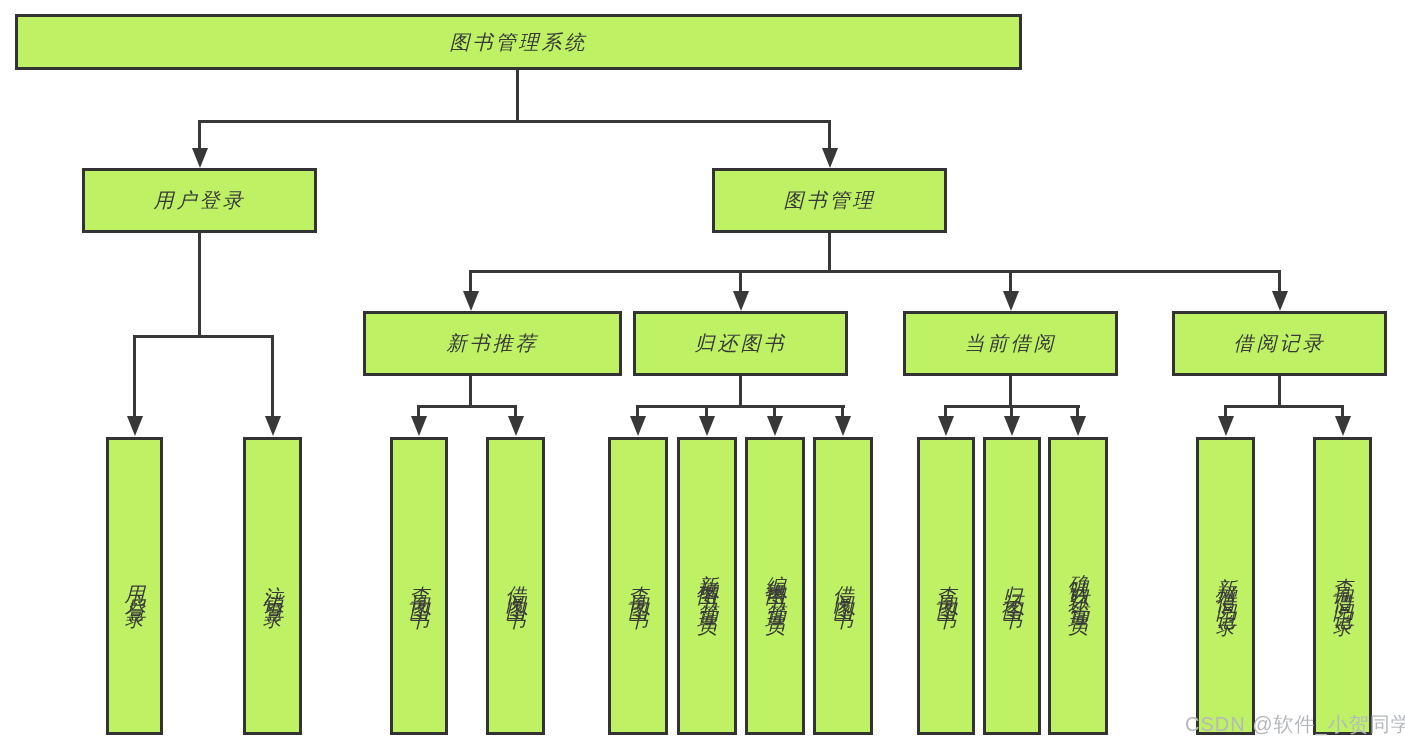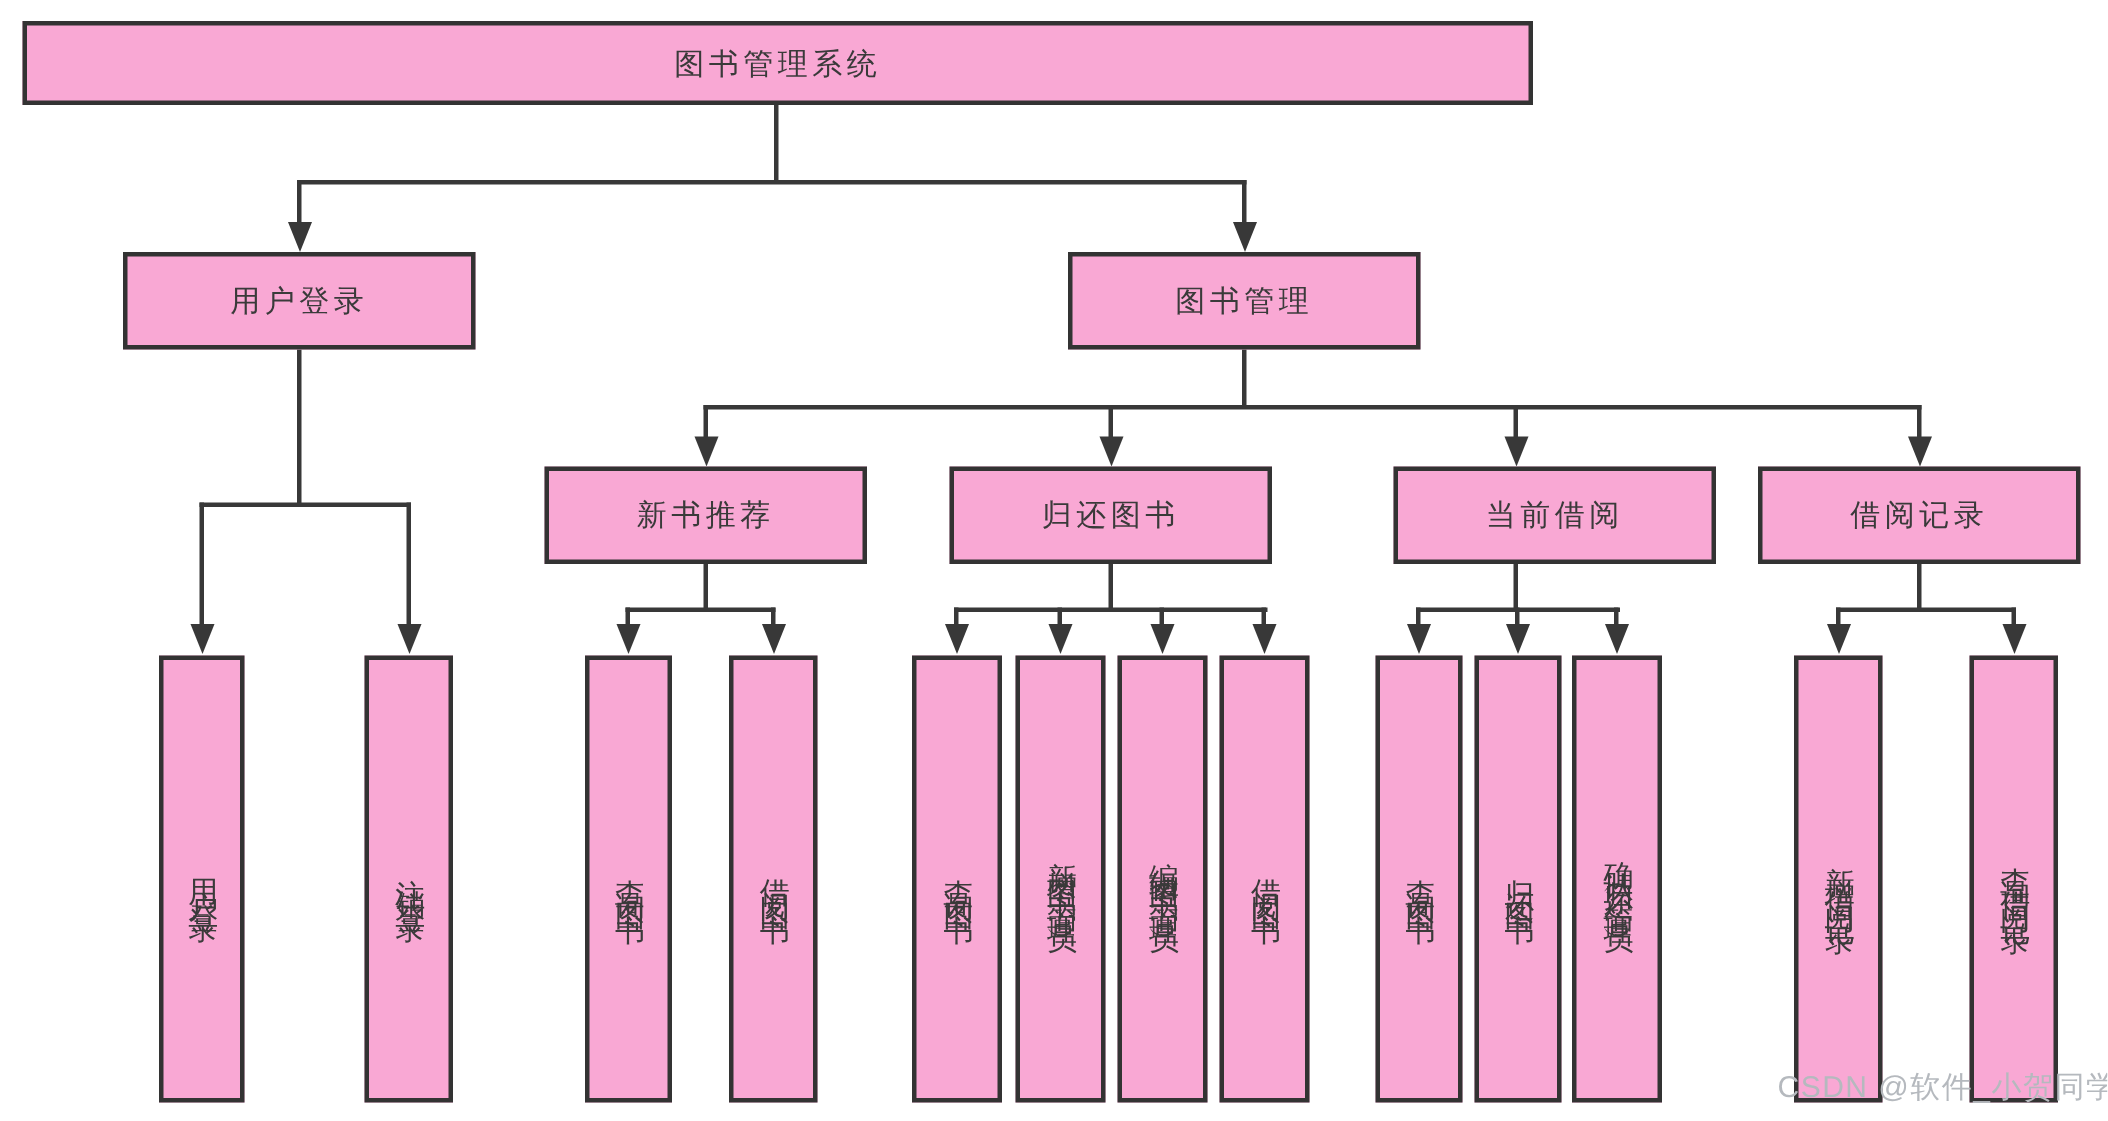--- a/index.html
+++ b/index.html
@@ -2,23 +2,24 @@
 <html><head>
 <meta charset="utf-8">
 <style>
   html,body { margin:0; padding:0; background:#ffffff; }
   .stage {
     position:relative; width:1405px; height:747px; background:#ffffff;
     font-family:"Liberation Sans","DejaVu Sans",sans-serif;
     color:#3a3a3a; overflow:hidden;
   }
   .box {
-    position:absolute; background:#f9a8d4; border:3px solid #333333;
+    position:absolute; background:#bef264; border:3px solid #333333;
     box-sizing:border-box; display:flex; align-items:center; justify-content:center;
     z-index:2;
+    font-style:italic;
   }
   .hlabel { font-size:20px; letter-spacing:3px; white-space:nowrap; }
   .vtext {
     writing-mode:vertical-lr; text-orientation:mixed;
     font-size:20px; letter-spacing:8px; line-height:1.15; white-space:nowrap;
   }
   .vl { position:absolute; width:3px; background:#383838; z-index:1; }
   .hl { position:absolute; height:3px; background:#383838; z-index:1; }
   .arr {
     position:absolute; width:0; height:0; z-index:1;
@@ -40,29 +41,29 @@
   </div>
 
   <div class="box" style="left:82px; top:168px; width:235px; height:65px;">
     <span class="hlabel">用户登录</span>
   </div>
 
   <div class="box" style="left:712px; top:168px; width:235px; height:65px;">
     <span class="hlabel">图书管理</span>
   </div>
 
-  <div class="box" style="left:363px; top:311px; width:215px; height:65px;">
+  <div class="box" style="left:363px; top:311px; width:259px; height:65px;">
     <span class="hlabel">新书推荐</span>
   </div>
 
   <div class="box" style="left:633px; top:311px; width:215px; height:65px;">
     <span class="hlabel">归还图书</span>
   </div>
 
-  <div class="box" style="left:929px; top:311px; width:215px; height:65px;">
+  <div class="box" style="left:903px; top:311px; width:215px; height:65px;">
     <span class="hlabel">当前借阅</span>
   </div>
 
   <div class="box" style="left:1172px; top:311px; width:215px; height:65px;">
     <span class="hlabel">借阅记录</span>
   </div>
 
   <div class="box" style="left:106px; top:437px; width:57px; height:298px;">
     <span class="vtext">用户登录</span>
   </div>

